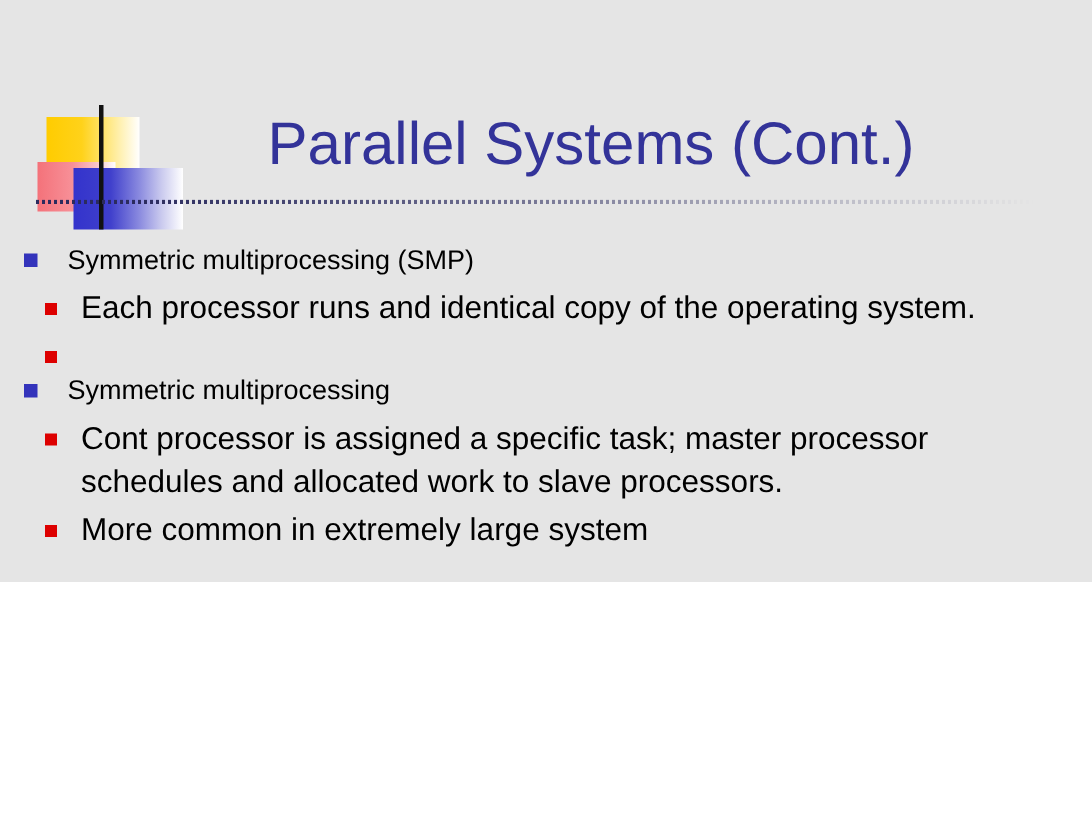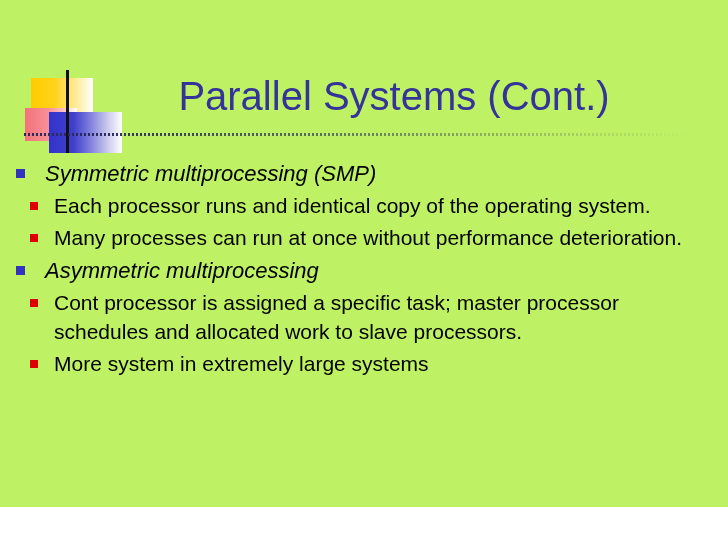--- a/index.html
+++ b/index.html
@@ -1,21 +1,21 @@
 <!DOCTYPE html>
 <html><head>
 <meta charset="utf-8">
 <style>
   html,body{margin:0;padding:0;}
   body{
     width:728px;height:546px;background:#ffffff;
     font-family:"Liberation Sans",sans-serif;
     overflow:hidden;position:relative;
   }
-  .slide{position:relative;width:728px;height:507px;background:#bef264;overflow:hidden;}
+  .slide{position:relative;width:728px;height:388px;background:#e5e5e5;overflow:hidden;}
 
   
   .deco{position:absolute;left:0;top:0;width:728px;height:160px;pointer-events:none;}
   .deco-yellow{
     position:absolute;left:31px;top:78px;width:62px;height:42px;
     background:linear-gradient(to right,#FFCC00 0%,#FFD21A 38%,#FFE77F 66%,#FFFFFF 100%);
   }
   .deco-red{
     position:absolute;left:25px;top:108px;width:52px;height:33px;
     background:linear-gradient(to right,#F4727A 0%,#F79098 45%,#F9C3C7 75%,#FFFFFF 100%);
@@ -48,22 +48,22 @@
 
   .b1{
     position:relative;display:flex;align-items:flex-start;
     padding-left:16px;margin-bottom:2px;
   }
   .b1 .mk{
     flex:0 0 auto;width:9px;height:9px;background:#3333BB;
     margin-top:11px;margin-right:20px;
   }
   .b1 .tx{
-    flex:1 1 auto;color:#000000;font-size:22px;line-height:31px;
-    font-style:italic;font-family:"Liberation Sans",sans-serif;
+    flex:1 1 auto;color:#000000;font-size:18px;line-height:31px;
+    font-family:"Liberation Sans",sans-serif;
     padding-right:30px;
   }
 
   .b2{
     position:relative;display:flex;align-items:flex-start;
     padding-left:30px;margin-bottom:3px;
   }
   .b2 .mk{
     flex:0 0 auto;width:8px;height:8px;background:#DD0000;
     margin-top:11px;margin-right:16px;
@@ -96,33 +96,32 @@
       <span class="tx">Symmetric multiprocessing (SMP)</span>
     </div>
 
     <div class="b2">
       <span class="mk"></span>
       <span class="tx">Each processor runs and identical copy of the operating system.</span>
     </div>
 
     <div class="b2">
       <span class="mk"></span>
-      <span class="tx">Many processes can run at once without performance deterioration.</span>
     </div>
 
 
     <div class="b1">
       <span class="mk"></span>
-      <span class="tx">Asymmetric multiprocessing</span>
+      <span class="tx">Symmetric multiprocessing</span>
     </div>
 
     <div class="b2">
       <span class="mk"></span>
       <span class="tx">Cont processor is assigned a specific task; master processor schedules and allocated work to slave processors.</span>
     </div>
 
     <div class="b2">
       <span class="mk"></span>
-      <span class="tx">More system in extremely large systems</span>
+      <span class="tx">More common in extremely large system</span>
     </div>
 
   </div>
 </div>
 
 </body></html>

